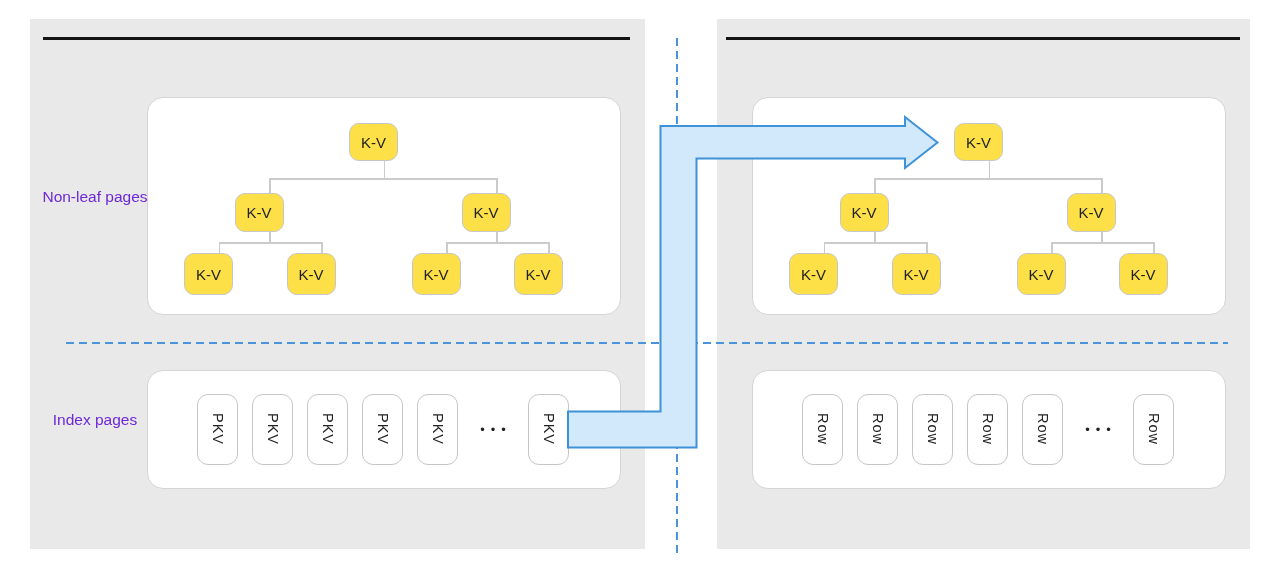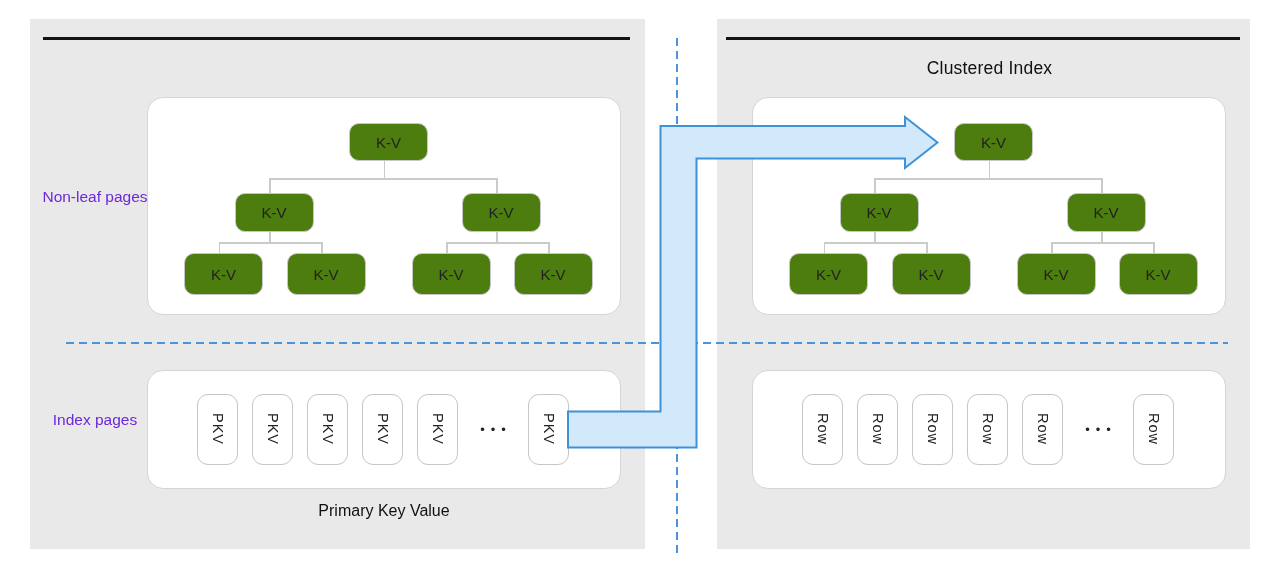--- a/index.html
+++ b/index.html
@@ -23,21 +23,21 @@
     position:absolute;background:#fff;border:1.5px solid #d5d5d5;border-radius:16px;
     box-sizing:border-box;
   }
   .tree-box{top:97px;width:474px;height:218px;}
   .tree-box-left{left:147px;}
   .tree-box-right{left:752px;}
   .leaf-box{top:370px;width:474px;height:119px;}
   .leaf-box-left{left:147px;}
   .leaf-box-right{left:752px;}
   .node{
-    position:absolute;width:79px;background:#4d7c0f;border:1.2px solid #c6c6c6;
+    position:absolute;width:49px;background:#fde047;border:1.2px solid #c6c6c6;
     border-radius:10px;display:flex;align-items:center;justify-content:center;
     font-size:15px;color:#222;box-sizing:border-box;
   }
   .node-root{height:38px;}
   .node-mid{height:39px;}
   .node-leaf{height:42px;}
   .conn{position:absolute;background:#cbcbcb;}
   .leaf-row{position:absolute;left:49px;top:23px;display:flex;gap:14px;align-items:center;}
   .vcell{
     width:41px;height:71px;background:#fff;border:1.2px solid #c6c6c6;border-radius:11px;
@@ -68,21 +68,20 @@
 </head>
 <body>
 
 <div class="canvas">
 
   <div class="panel panel-left"></div>
   <div class="panel panel-right"></div>
 
   <div class="rule rule-left"></div>
   <div class="rule rule-right"></div>
-  <div class="panel-title title-right">Clustered Index</div>
 
   <div class="side-label label-nonleaf">Non-leaf pages</div>
   <div class="side-label label-leaf">Index pages</div>
 
   <div class="container tree-box tree-box-left">
     <div class="node node-root" style="left:201px;top:25px;">K-V</div>
     <div class="conn" style="left:235.7px;top:63px;width:1.5px;height:17.5px;"></div>
     <div class="conn" style="left:122px;top:80px;width:227.5px;height:1.5px;"></div>
     <div class="conn" style="left:121.2px;top:80px;width:1.5px;height:15.5px;"></div>
     <div class="conn" style="left:348.2px;top:80px;width:1.5px;height:15.5px;"></div>
@@ -165,21 +164,20 @@
       <div class="vcell">
           <span>Row</span>
         </div>
       <div class="dots">•••</div>
       <div class="vcell">
           <span>Row</span>
         </div>
     </div>
   </div>
 
-  <div class="caption">Primary Key Value</div>
 
   <svg class="overlay" width="1280" height="571" viewBox="0 0 1280 571">
     <line class="dash-line" x1="66" y1="343" x2="1228" y2="343"></line>
     <line class="dash-line" x1="677" y1="38" x2="677" y2="557"></line>
     <polygon class="big-arrow" points="568,411.5 660.5,411.5 660.5,126 905,126 905,117 937.5,142.5 905,168 905,158.5 696.5,158.5 696.5,447.5 568,447.5"></polygon>
   </svg>
 
 </div>
 
 </body></html>

